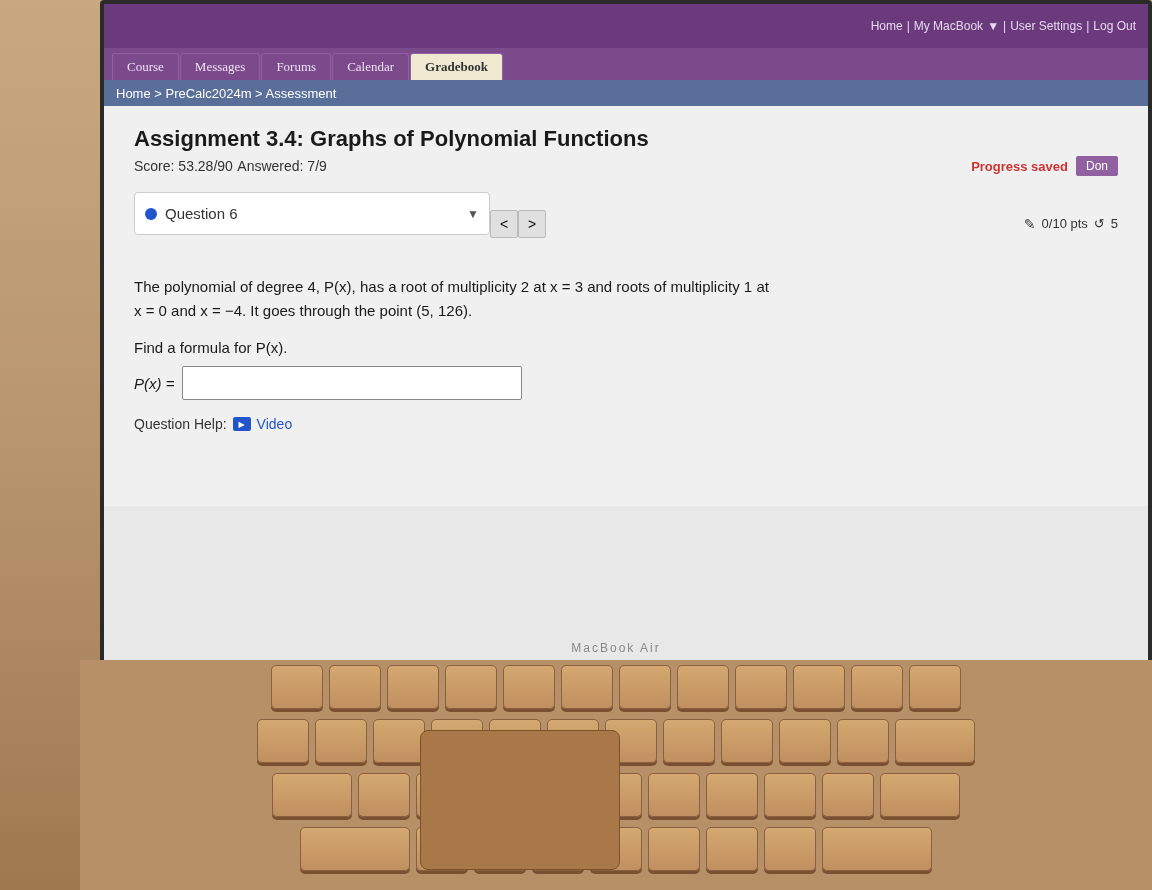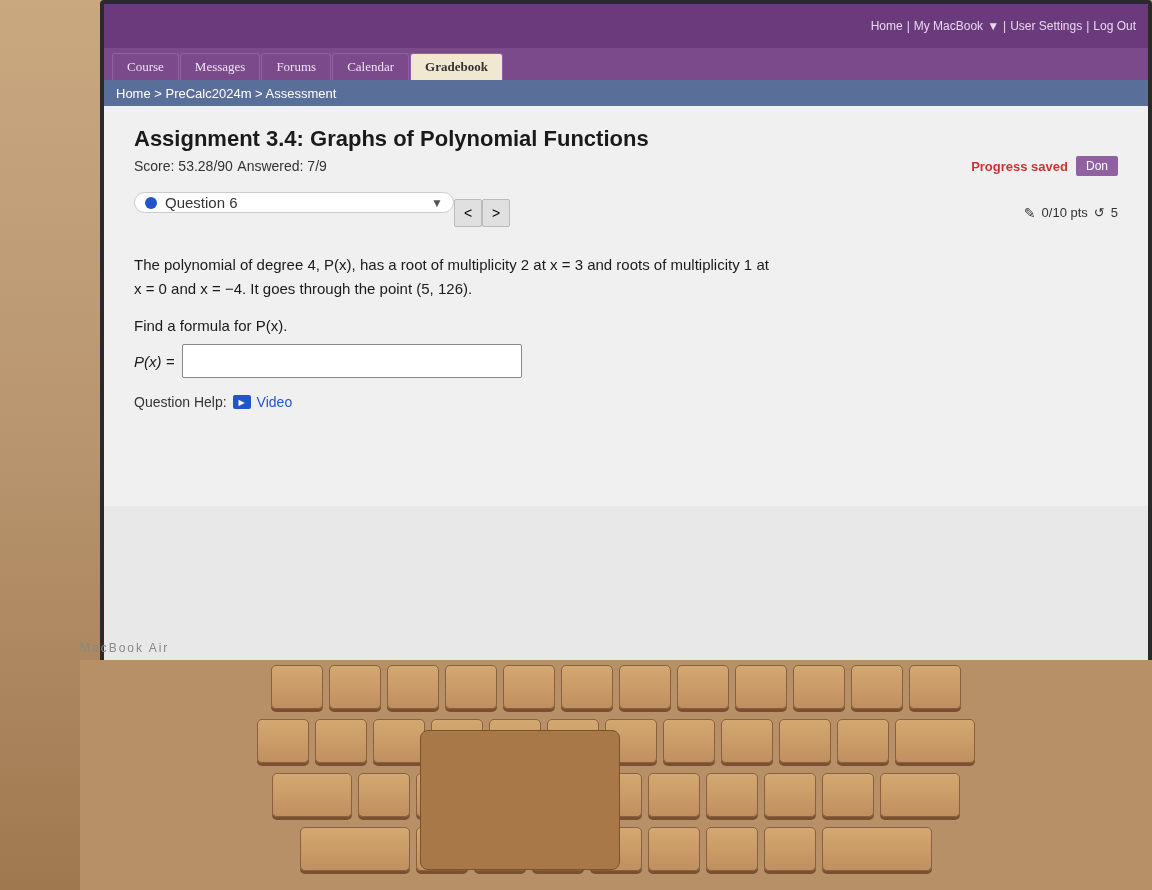--- a/index.html
+++ b/index.html
@@ -150,23 +150,23 @@
     }
 
     
     .question-bar {
       display: flex;
       align-items: center;
       gap: 8px;
       margin-bottom: 20px;
       border: 1px solid #ccc;
       background: white;
-      padding: 1px 10px;
-      border-radius: 12px;
-      width: 320px;
+      padding: 12px 10px;
+      border-radius: 4px;
+      width: 356px;
     }
 
     .question-dot {
       width: 12px;
       height: 12px;
       background: #2255cc;
       border-radius: 50%;
       display: inline-block;
     }
 
@@ -338,20 +338,21 @@
 
     .key-wide {
       width: 80px;
     }
 
     .macbook-text {
       position: absolute;
       bottom: 235px;
       left: 80px;
       right: 0;
+      text-align: center;
       font-size: 12px;
       color: #888;
       letter-spacing: 2px;
     }
 
     
     .trackpad-area {
       position: absolute;
       bottom: 20px;
       left: 420px;

